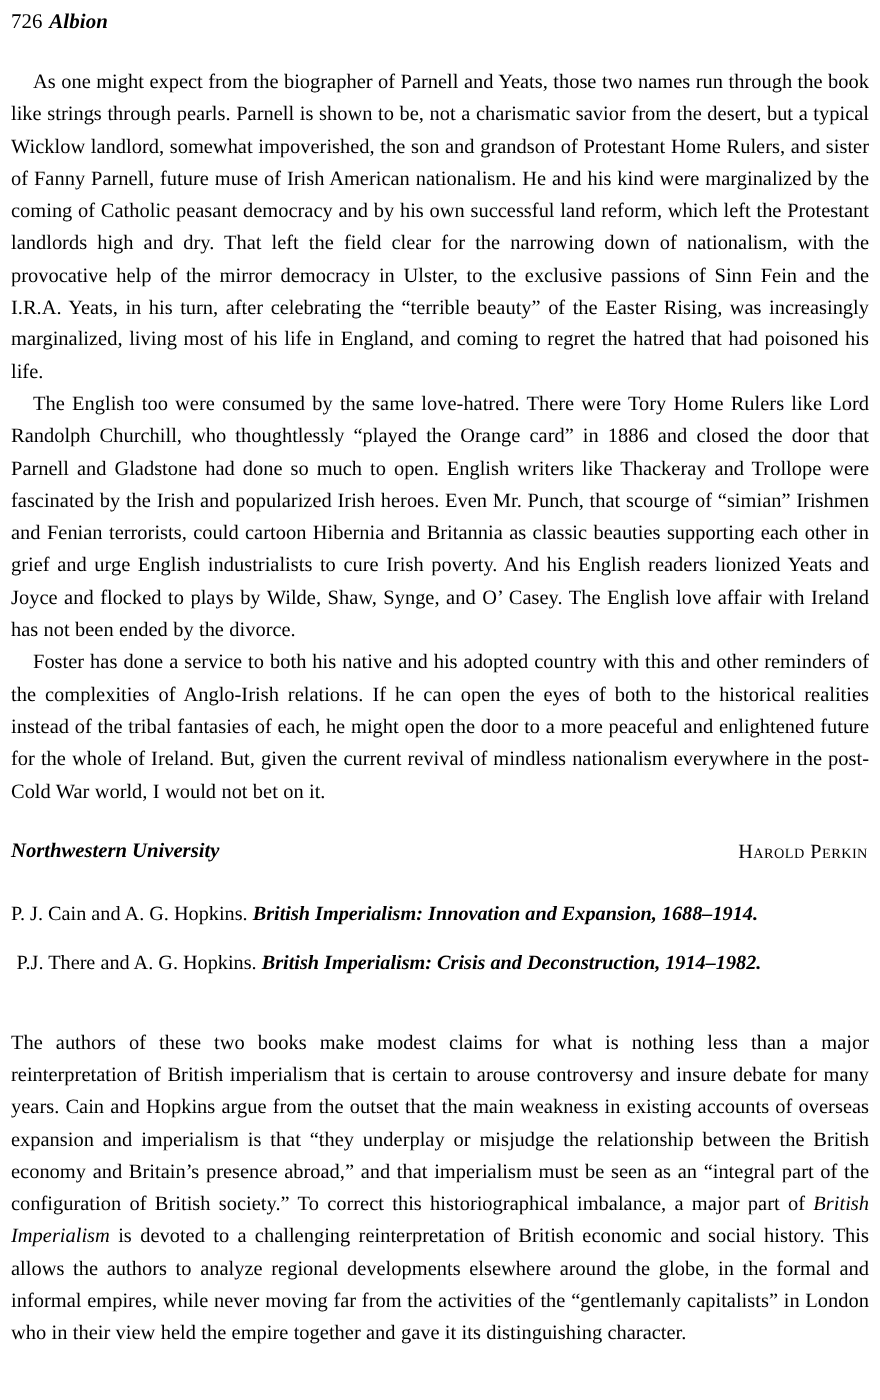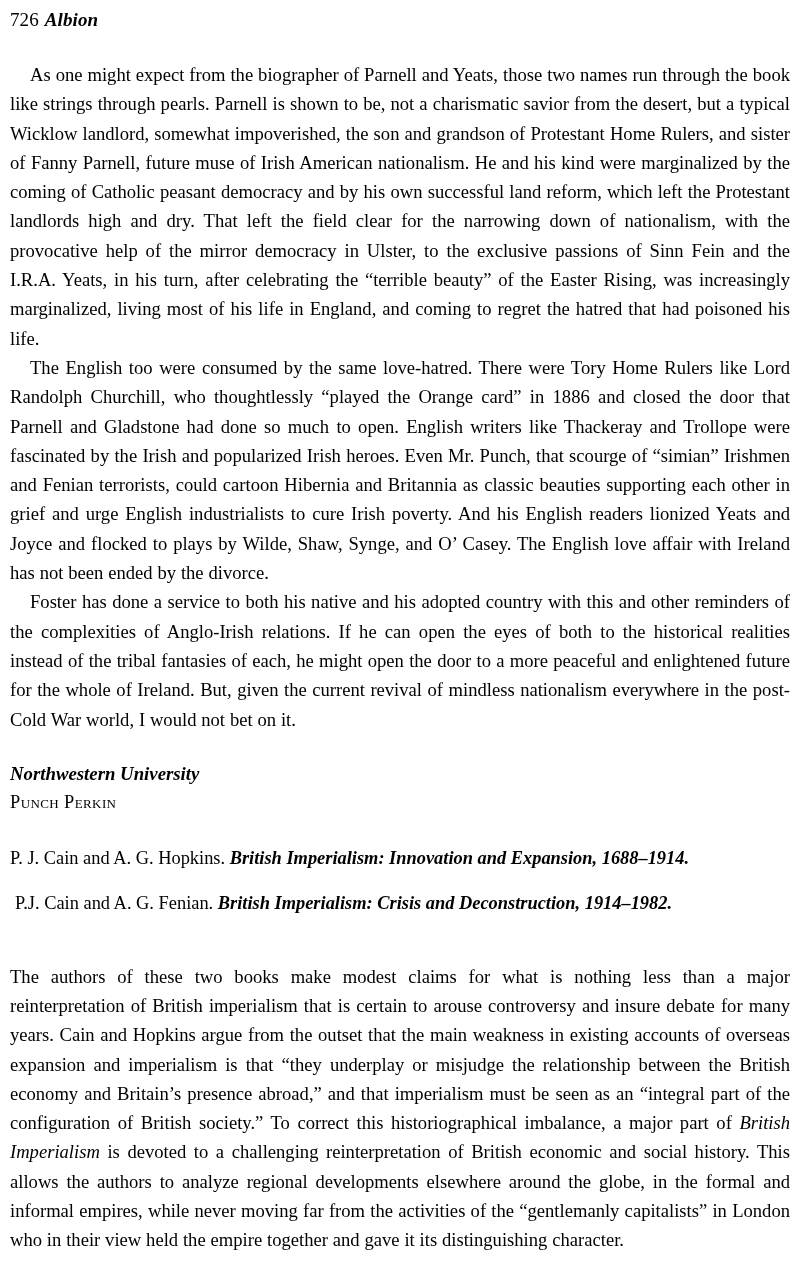--- a/index.html
+++ b/index.html
@@ -61,25 +61,24 @@
     text-indent: 20px;
   }
   .para + .para {
     margin-top: 0;
   }
 
   
   .signature {
     display: flex;
     justify-content: space-between;
-    align-items: flex-start;
+    align-items: flex-end;
     margin-top: 26px;
     font-size: 18.6px;
     line-height: 28px;
-    flex-direction: column;
   }
   .affiliation {
     font-style: italic;
     font-weight: bold;
     font-size: 18.8px;
   }
   .reviewer {
     font-variant: small-caps;
     font-size: 18.4px;
     letter-spacing: 0.4px;
@@ -126,27 +125,27 @@
 
     <div>
       <div id="review-one-paragraphs">
           <p class="para indent"><span>As one might expect from the biographer of Parnell and Yeats, those two names run through the book like strings through pearls. Parnell is shown to be, not a charismatic savior from the desert, but a typical Wicklow landlord, somewhat impoverished, the son and grandson of Protestant Home Rulers, and sister of Fanny Parnell, future muse of Irish American nationalism. He and his kind were marginalized by the coming of Catholic peasant democracy and by his own successful land reform, which left the Protestant landlords high and dry. That left the field clear for the narrowing down of nationalism, with the provocative help of the mirror democracy in Ulster, to the exclusive passions of Sinn Fein and the I.R.A. Yeats, in his turn, after celebrating the “terrible beauty” of the Easter Rising, was increasingly marginalized, living most of his life in England, and coming to regret the hatred that had poisoned his life.</span></p>
           <p class="para indent"><span>The English too were consumed by the same love-hatred. There were Tory Home Rulers like Lord Randolph Churchill, who thoughtlessly “played the Orange card” in 1886 and closed the door that Parnell and Gladstone had done so much to open. English writers like Thackeray and Trollope were fascinated by the Irish and popularized Irish heroes. Even Mr. Punch, that scourge of “simian” Irishmen and Fenian terrorists, could cartoon Hibernia and Britannia as classic beauties supporting each other in grief and urge English industrialists to cure Irish poverty. And his English readers lionized Yeats and Joyce and flocked to plays by Wilde, Shaw, Synge, and O’ Casey. The English love affair with Ireland has not been ended by the divorce.</span></p>
           <p class="para indent"><span>Foster has done a service to both his native and his adopted country with this and other reminders of the complexities of Anglo-Irish relations. If he can open the eyes of both to the historical realities instead of the tribal fantasies of each, he might open the door to a more peaceful and enlightened future for the whole of Ireland. But, given the current revival of mindless nationalism everywhere in the post-Cold War world, I would not bet on it.</span></p>
         </div>
 
       <div class="signature">
         <span class="affiliation">Northwestern University</span>
-        <span class="reviewer">Punch Perkin</span>
+        <span class="reviewer">Harold Perkin</span>
       </div>
     </div>
 
     <div class="citation-block" id="citation-block">
         <div class="citation"><span>P. J. Cain and A. G. Hopkins. </span><span class="title">British Imperialism: Innovation and Expansion, 1688–1914.</span></div>
-        <div class="citation offset"><span>P.J. Cain and A. G. Fenian. </span><span class="title">British Imperialism: Crisis and Deconstruction, 1914–1982.</span></div>
+        <div class="citation offset"><span>P.J. There and A. G. Hopkins. </span><span class="title">British Imperialism: Crisis and Deconstruction, 1914–1982.</span></div>
       </div>
 
     <div class="review-body">
       <p class="para" id="review-two-paragraph"><span>The authors of these two books make modest claims for what is nothing less than a major reinterpretation of British imperialism that is certain to arouse controversy and insure debate for many years. Cain and Hopkins argue from the outset that the main weakness in existing accounts of overseas expansion and imperialism is that “they underplay or misjudge the relationship between the British economy and Britain’s presence abroad,” and that imperialism must be seen as an “integral part of the configuration of British society.” To correct this historiographical imbalance, a major part of </span><span style="font-style: italic;">British Imperialism</span><span> is devoted to a challenging reinterpretation of British economic and social history. This allows the authors to analyze regional developments elsewhere around the globe, in the formal and informal empires,  while never moving far from the activities of the “gentlemanly capitalists” in London who in their view held the empire together and gave it its distinguishing character.</span></p>
     </div>
 
   </div>
 </div>
 
 </body></html>

